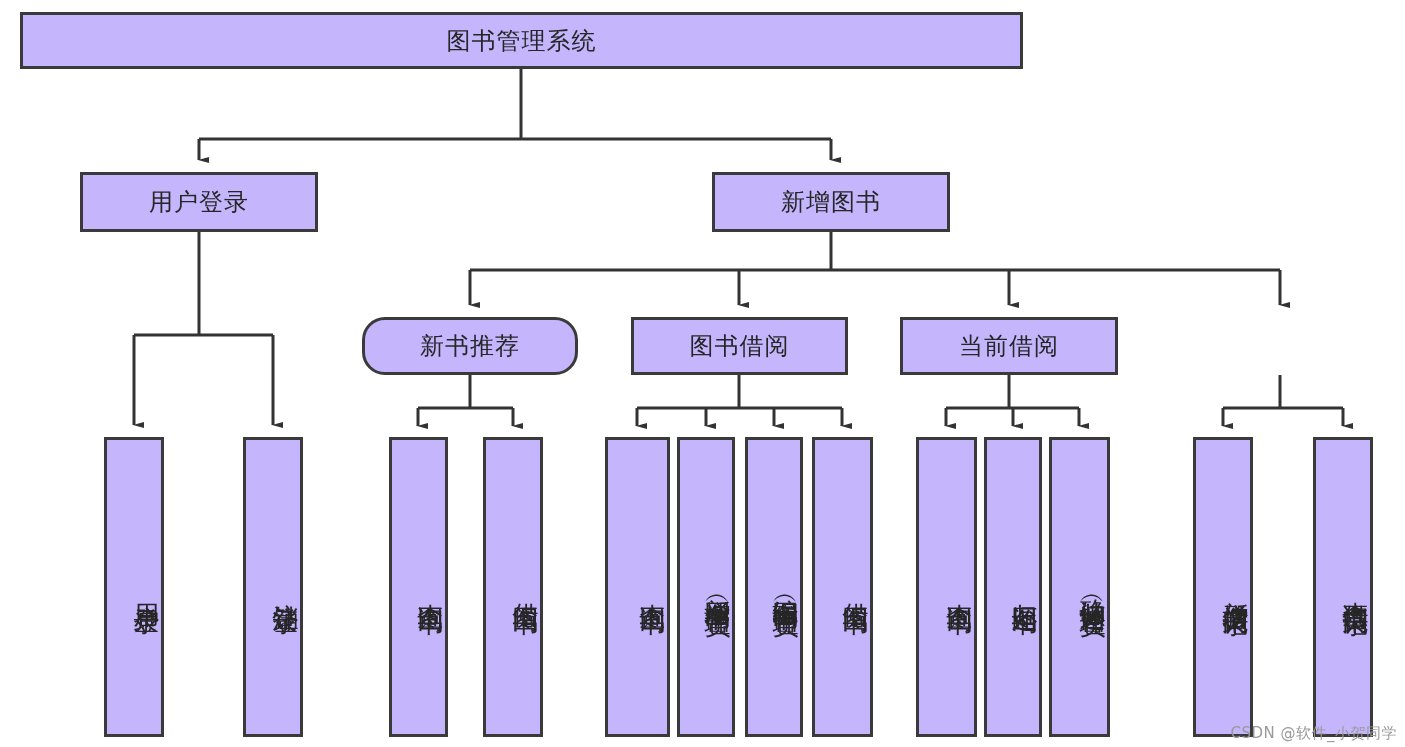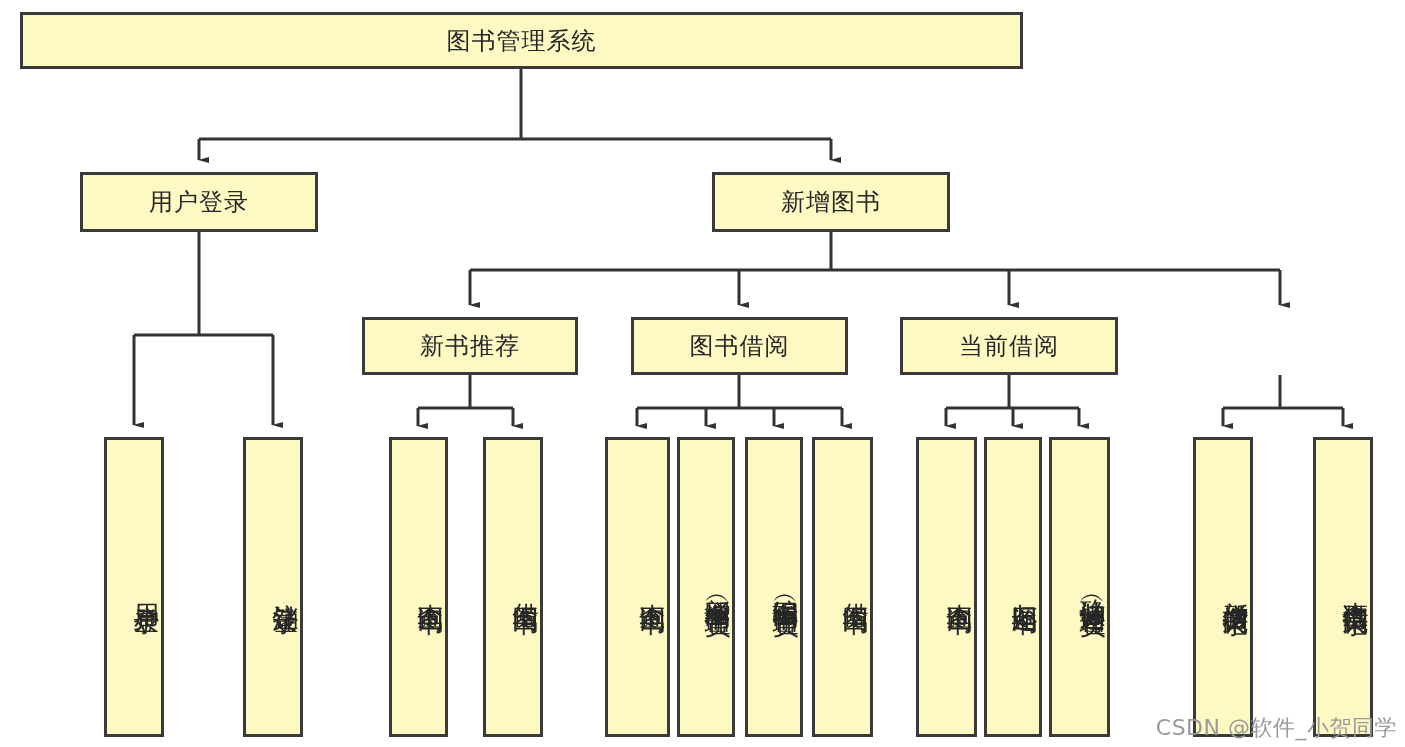--- a/index.html
+++ b/index.html
@@ -1,25 +1,25 @@
 <!DOCTYPE html>
 <html><head>
 <meta charset="utf-8">
 <style>
   html,body{margin:0;padding:0;background:#ffffff;}
   body{font-family:"DejaVu Sans","Liberation Sans",sans-serif;}
   #canvas{position:relative;width:1405px;height:747px;background:#ffffff;overflow:hidden;}
   svg#links{position:absolute;left:0;top:0;width:1405px;height:747px;}
-  .node{position:absolute;box-sizing:border-box;background:#fef9c3;border:3px solid #3a3a3a;
+  .node{position:absolute;box-sizing:border-box;background:#c4b5fd;border:3px solid #3a3a3a;
         display:flex;align-items:center;justify-content:center;color:#262626;}
   .node.h{font-size:24px;letter-spacing:1px;}
   .node.v{writing-mode:vertical-rl;text-orientation:upright;font-size:26px;line-height:1.08;
           letter-spacing:2px;padding:8px 0;align-items:flex-start;justify-content:center;}
   .node.v span{display:block;}
-  .watermark{position:absolute;right:8px;bottom:4px;font-size:22px;color:#9a9a9a;
+  .watermark{position:absolute;right:8px;bottom:4px;font-size:15px;color:#9a9a9a;
              letter-spacing:0.5px;white-space:nowrap;}
 </style>
 </head>
 <body>
 
 <div id="canvas">
 
   <svg id="links" viewBox="0 0 1405 747">
     <defs>
       <marker id="arw" markerWidth="10" markerHeight="12" refX="3" refY="10" orient="auto" markerUnits="userSpaceOnUse">
@@ -79,21 +79,21 @@
     <span>图书管理系统</span>
   </div>
 
   <div class="node h" style="left:80px;top:172px;width:238px;height:60px;">
     <span>用户登录</span>
   </div>
   <div class="node h" style="left:712px;top:172px;width:238px;height:60px;">
     <span>新增图书</span>
   </div>
 
-  <div class="node h" style="left:362px;top:317px;width:216px;height:58px;">
+  <div class="node h" style="left:362px;top:317px;width:216px;height:58px;border-radius:23px;">
     <span>新书推荐</span>
   </div>
   <div class="node h" style="left:631px;top:317px;width:217px;height:58px;">
     <span>图书借阅</span>
   </div>
   <div class="node h" style="left:900px;top:317px;width:218px;height:58px;">
     <span>当前借阅</span>
   </div>
 
   <div class="node v" style="left:104px;top:437px;width:60px;height:300px;">

